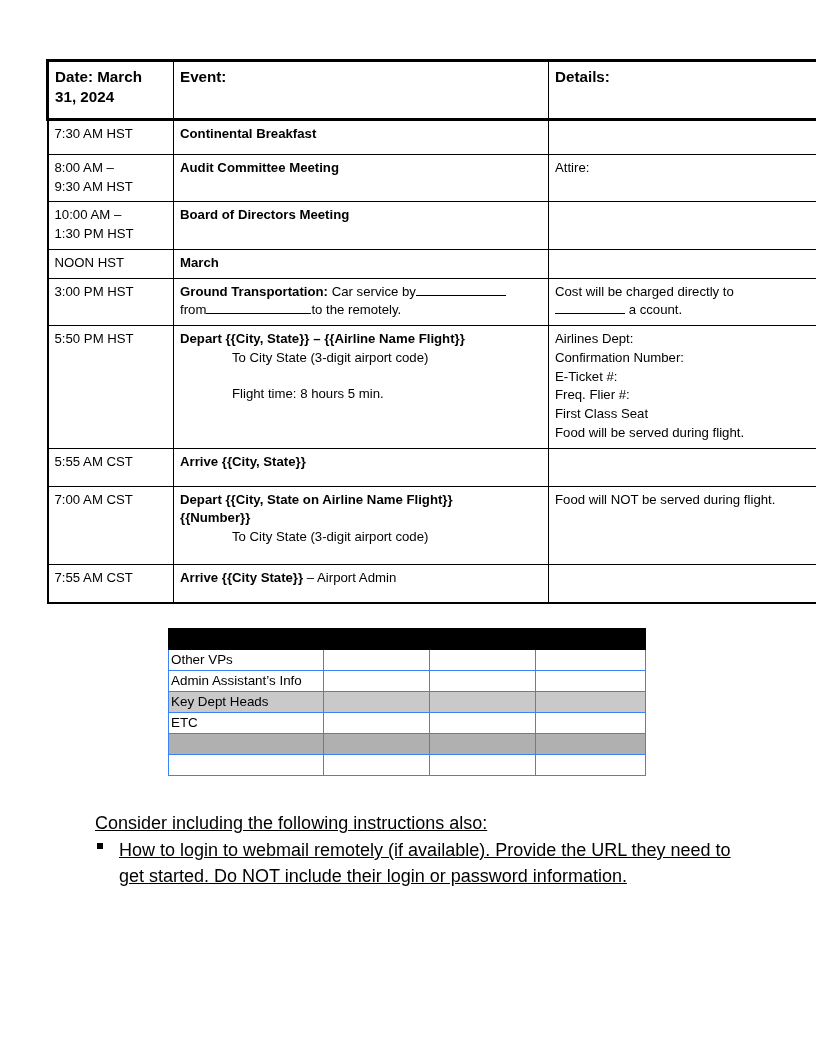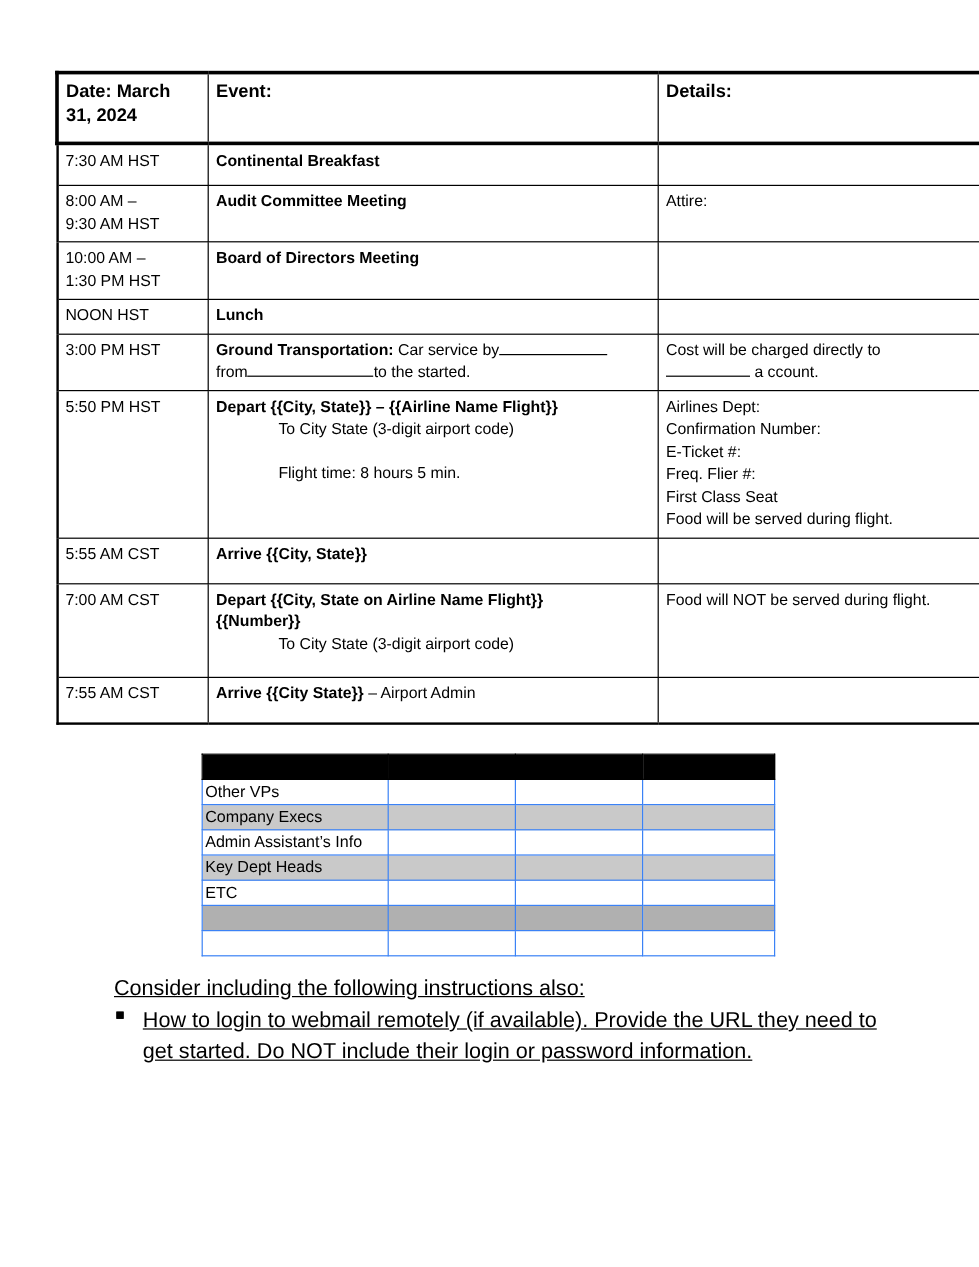--- a/index.html
+++ b/index.html
@@ -177,32 +177,32 @@
 1:30 PM HST</td>
         <td class="col-event">
           <span class="evt-title">Board of Directors Meeting</span>
         </td>
         <td class="col-det"></td>
       </tr>
 
       <tr style="height:20px;">
         <td class="col-time time-cell">NOON HST</td>
         <td class="col-event">
-          <span class="evt-title">Lunch</span>
+          <span class="evt-title">March</span>
         </td>
         <td class="col-det"></td>
       </tr>
 
       <tr style="height:40px;">
         <td class="col-time time-cell">3:00 PM HST</td>
         <td class="col-event">
           <span class="evt-title">Ground Transportation:</span>
           <span>Car service by</span><span class="blank-line bl-90"></span>
           <span class="r-break"></span>
-          <span>from</span><span class="blank-line bl-105"></span><span>to the started.</span>
+          <span>from</span><span class="blank-line bl-105"></span><span>to the remotely.</span>
         </td>
         <td class="col-det">
           <span class="det-line">Cost will be charged directly to</span>
           <span class="blank-line bl-70"></span> <span>a ccount.</span>
         </td>
       </tr>
 
       <tr style="height:113px;">
         <td class="col-time time-cell">5:50 PM HST</td>
         <td class="col-event">
@@ -253,26 +253,20 @@
   <table class="roster-table">
     <tbody>
       <tr class="hdr">
         <td class="rc1"></td>
         <td class="rc2"></td>
         <td class="rc3"></td>
         <td class="rc4"></td>
       </tr>
       <tr class="plain">
         <td class="rc1">Other VPs</td>
-        <td class="rc2"></td>
-        <td class="rc3"></td>
-        <td class="rc4"></td>
-      </tr>
-      <tr class="shade">
-        <td class="rc1">Company Execs</td>
         <td class="rc2"></td>
         <td class="rc3"></td>
         <td class="rc4"></td>
       </tr>
       <tr class="plain">
         <td class="rc1">Admin Assistant’s Info</td>
         <td class="rc2"></td>
         <td class="rc3"></td>
         <td class="rc4"></td>
       </tr>

